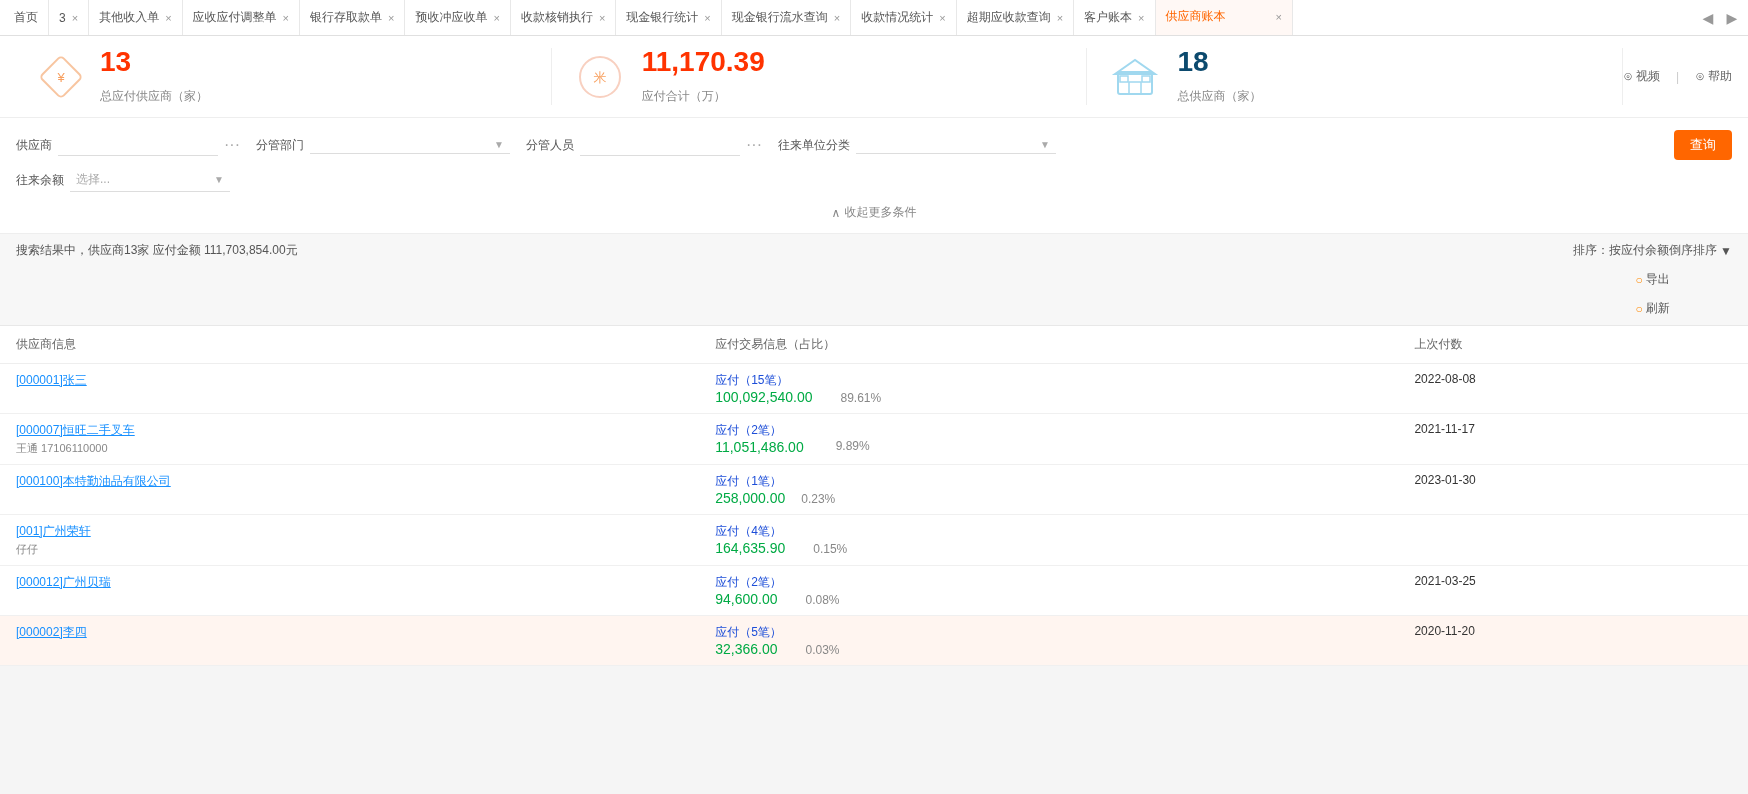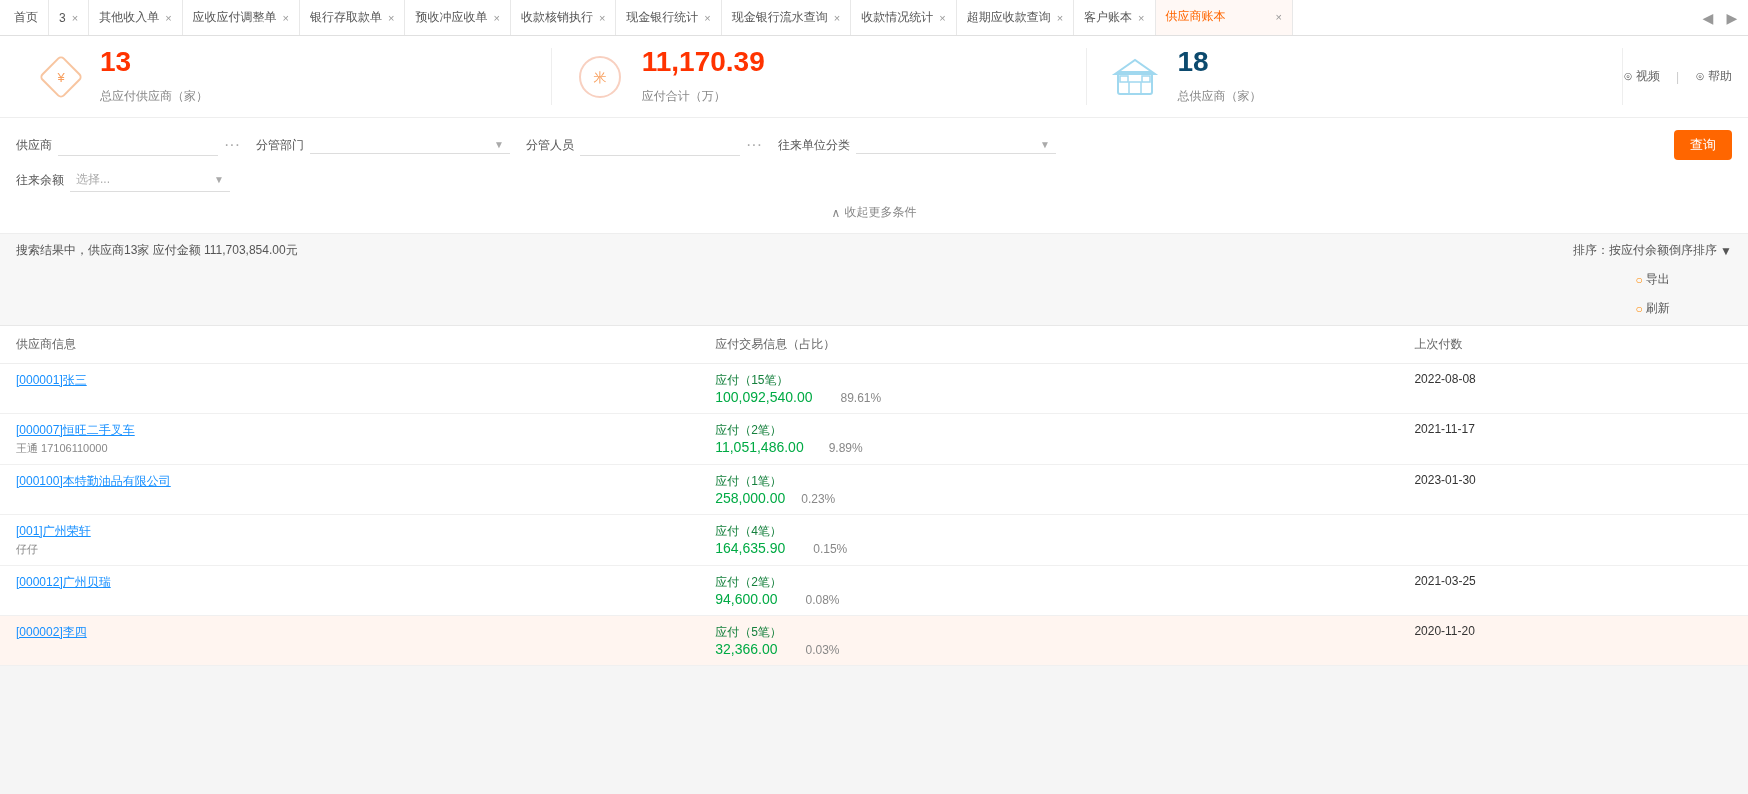--- a/index.html
+++ b/index.html
@@ -79,21 +79,21 @@
       text-align: left; padding: 10px 16px; font-size: 12px; color: #666; font-weight: normal;
       border-bottom: 1px solid #eee; background: #fff;
     }
     .data-table td {
       padding: 8px 16px; font-size: 12px; border-bottom: 1px solid #f0f0f0; vertical-align: top; margin-left: 32px;
     }
     .data-table tr.highlighted { background: #fff5f0; }
     .supplier-link { color: #1890ff; text-decoration: underline; cursor: pointer; }
     .amount-green { color: #00aa44; font-size: 14px; font-weight: 500; }
     .sub-text { color: #888; font-size: 11px; margin-top: 2px; }
-    .payable-count { color: #15803d; font-size: 12px; }
+    .payable-count { color: #1d4ed8; font-size: 12px; }
     .percent-text { color: #888; font-size: 12px; margin-left: 16px; }
     .main-content { height: calc(794px - 36px - 82px - 90px - 32px); overflow-y: auto; }
 
     
     .icon-diamond { width: 50px; height: 50px; position: relative; }
     .icon-diamond svg { width: 50px; height: 50px; }
     .icon-store svg { width: 50px; height: 50px; }
     .icon-wheat svg { width: 50px; height: 50px; }
   </style>
 </head>
@@ -293,21 +293,21 @@
       <span>2022-08-08</span>
     </td>
   </tr>
         <tr>
     <td>
       <a class="supplier-link">[000007]恒旺二手叉车</a>
       <div class="sub-text">王通  17106110000</div>
     </td>
     <td>
       <div class="payable-count">应付（2笔）</div>
-      <div style="display:flex; align-items:flex-end; gap:9px;">
+      <div style="display:flex; align-items:flex-start; gap:16px;">
         <span class="amount-green">11,051,486.00</span>
         <span class="percent-text">9.89%</span>
       </div>
     </td>
     <td>
       <span>2021-11-17</span>
     </td>
   </tr>
         <tr>
     <td>

